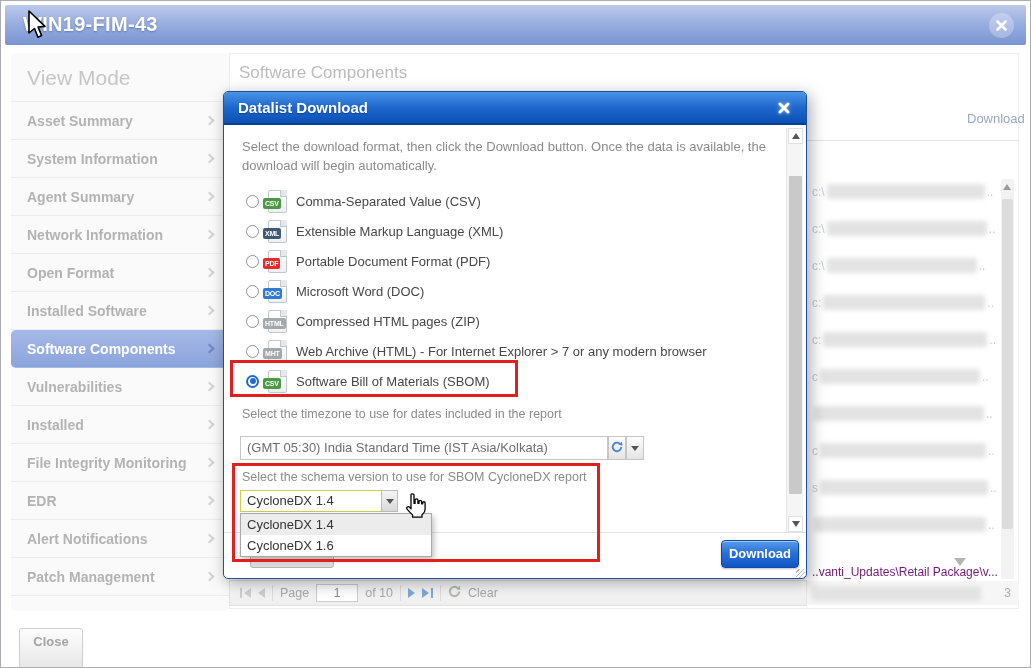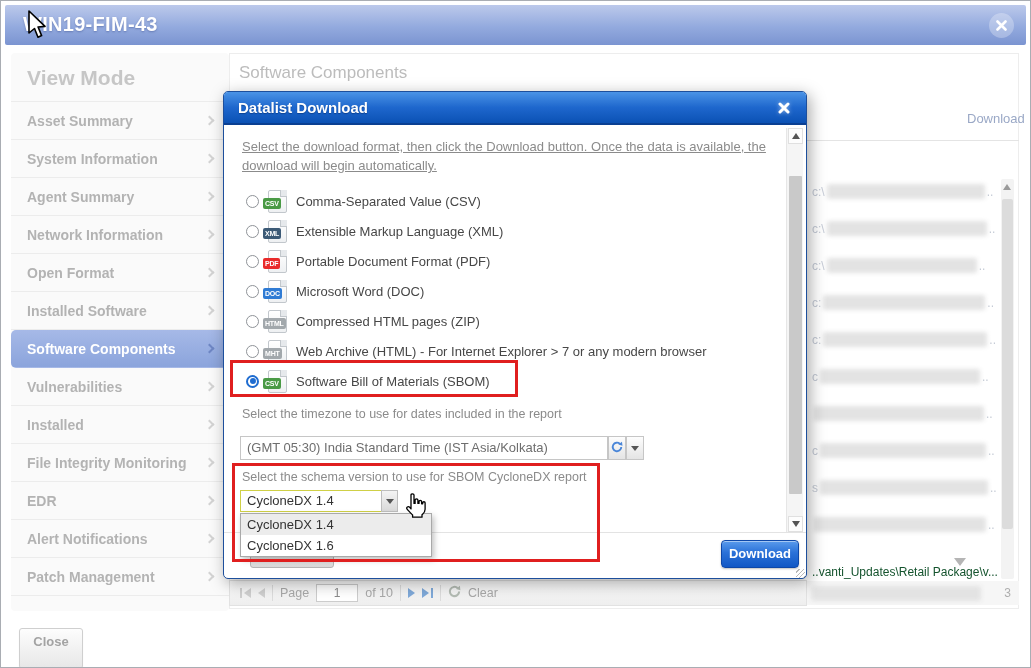--- a/index.html
+++ b/index.html
@@ -9,21 +9,21 @@
   
   .titlebar { position:absolute; left:4px; top:4px; right:4px; height:40px;
     background:linear-gradient(#bcc9eb, #93aade 55%, #7b94d1); border-radius:2px; }
   .titlebar .title { position:absolute; left:18px; top:8px; color:#fff; font-size:20px; font-weight:bold;
     text-shadow:0 1px 2px rgba(70,90,150,.55); letter-spacing:.3px; }
   .win-close { position:absolute; right:12px; top:8px; width:25px; height:25px; border-radius:50%;
     background:rgba(255,255,255,.28); display:flex; align-items:center; justify-content:center; cursor:pointer; }
 
   
   .sidebar { position:absolute; left:10px; top:52px; width:218px; height:558px; background:#fafafa; border-radius:4px; }
-  .side-heading { padding:13px 16px 11px; font-size:21px; font-weight:bold; color:#c6c6c6; border-bottom:1px solid #ececec; }
+  .side-heading { padding:13px 16px 11px; font-size:21px; font-weight:normal; color:#c6c6c6; border-bottom:1px solid #ececec; }
   .side-item { position:relative; height:38px; line-height:38px; padding:0 16px; color:#b3b3b3;
     font-size:14px; font-weight:bold; border-bottom:1px solid #ececec; cursor:pointer; }
   .side-item .chev { position:absolute; right:16px; top:15px; width:7px; height:7px;
     border-right:2px solid #d3d3d3; border-top:2px solid #d3d3d3; transform:rotate(45deg); }
   .side-item.selected { background:linear-gradient(#a6b9e7,#8ba4dc); color:#fff; border-radius:5px; border-bottom-color:transparent; }
   .side-item.selected .chev { border-color:#6e86c4; }
   .close-btn { position:absolute; left:18px; top:627px; width:64px; height:41px;
     background:linear-gradient(#fdfdfd,#e7e7e7); border:1px solid #cfcfcf; border-radius:3px;
     color:#a3a3a3; font-weight:bold; font-size:13px; text-align:center; line-height:25px;
     box-shadow:0 1px 1px rgba(0,0,0,.08); cursor:pointer; }
@@ -32,21 +32,21 @@
   .content-panel { position:absolute; left:228px; top:52px; width:790px; height:556px; background:#fff; border:1px solid #ededed; }
   .page-title { position:absolute; left:238px; top:62px; font-size:17px; color:#bcbcbc; }
   .download-link { position:absolute; left:966px; top:110px; font-size:13px; color:#9aa8c6; cursor:pointer; }
   .rp-divider { position:absolute; left:806px; top:139px; width:212px; height:1px; background:#e4e4e4; }
   .path-header { position:absolute; left:806px; top:143px; width:212px; height:29px; background:#f4f4f4;
     border-top:1px solid #e6e6e6; border-bottom:1px solid #e6e6e6; color:#848484; font-size:13px;
     font-weight:bold; line-height:27px; padding-left:8px; }
   .t-rows { position:absolute; left:806px; top:172px; width:190px; }
   .t-row { height:37px; display:flex; align-items:center; padding-left:5px; color:#c5cbd6; font-size:12px; white-space:nowrap; overflow:hidden; }
   .blurbar { height:15px; background:#e3e3e3; border-radius:2px; filter:blur(2px); margin:0 2px; }
-  .t-frag { color:#14532d;margin-top:20px; }
+  .t-frag { color:#701a75;margin-top:20px; }
   .t-scroll { position:absolute; left:1000px; top:178px; width:13px; height:400px; background:#f3f3f3; border-radius:2px; }
   .t-thumb { position:absolute; left:1px; top:20px; width:11px; height:330px; background:#dcdcdc; border-radius:2px; }
   .tri-up { width:0; height:0; border-left:4px solid transparent; border-right:4px solid transparent; border-bottom:6px solid #9a9a9a; }
   .tri-down { width:0; height:0; border-left:4px solid transparent; border-right:4px solid transparent; border-top:6px solid #9a9a9a; }
   .t-scroll .tri-up { position:absolute; left:2px; top:5px; }
   .t-down-out { position:absolute; left:953px; top:565px; }
   .count-row { position:absolute; left:806px; top:580px; width:212px; height:24px; background:#f6f6f6;
     display:flex; align-items:center; justify-content:flex-end; padding-right:8px; color:#aeaeae; font-size:12px; }
   .count-row .blurbar { position:absolute; left:2px; top:5px; width:170px; }
 
@@ -64,21 +64,21 @@
 
   
   .modal { position:absolute; left:222px; top:90px; width:584px; height:488px; background:#fff;
     border:1px solid #1d4f9c; border-radius:5px; box-shadow:3px 4px 16px rgba(0,0,0,.35); }
   
   .m-header { position:absolute; left:0; top:0; right:0; height:33px; border-radius:4px 4px 0 0;
     background:linear-gradient(#4a93e6,#1e67cd 50%,#0b51b4); border-bottom:2px solid #0a3f92; }
   .m-title { color:#fff; font-weight:bold; font-size:15px; padding:7px 0 0 14px; text-shadow:0 1px 1px rgba(0,40,100,.5); }
   .m-close { position:absolute; right:12px; top:6px; width:21px; height:21px; display:flex;
     align-items:center; justify-content:center; cursor:pointer; filter:drop-shadow(0 0 2px rgba(255,255,255,.5)); }
-  .m-instr { position:absolute; left:18px; top:45px; width:545px; color:#8b8b8b; font-size:13px; line-height:19px;text-decoration:underline; }
+  .m-instr { position:absolute; left:18px; top:45px; width:545px; color:#8b8b8b; font-size:13px; line-height:19px; }
 
   .fmt-row { position:absolute; left:22px; height:26px; display:flex; align-items:center; gap:9px; cursor:pointer; }
   .radio { width:13px; height:13px; border:1px solid #8f9398; border-radius:50%; background:#fff; flex:0 0 auto; }
   .radio.sel { border:2px solid #1f6cd0; position:relative; }
   .radio.sel::after { content:""; position:absolute; inset:1.5px; background:#1f6cd0; border-radius:50%; }
   .ficon { position:relative; width:19px; height:23px; background:linear-gradient(#ffffff,#eef0f2);
     border:1px solid #c2c7cc; border-radius:2px; flex:0 0 auto; }
   .ficon::before { content:""; position:absolute; top:-1px; right:-1px; width:6px; height:6px;
     background:#e6e9ec; border-left:1px solid #c2c7cc; border-bottom:1px solid #c2c7cc; }
   .badge { position:absolute; left:-6px; bottom:3px; padding:2px 2px; font-size:7px; font-weight:bold;

